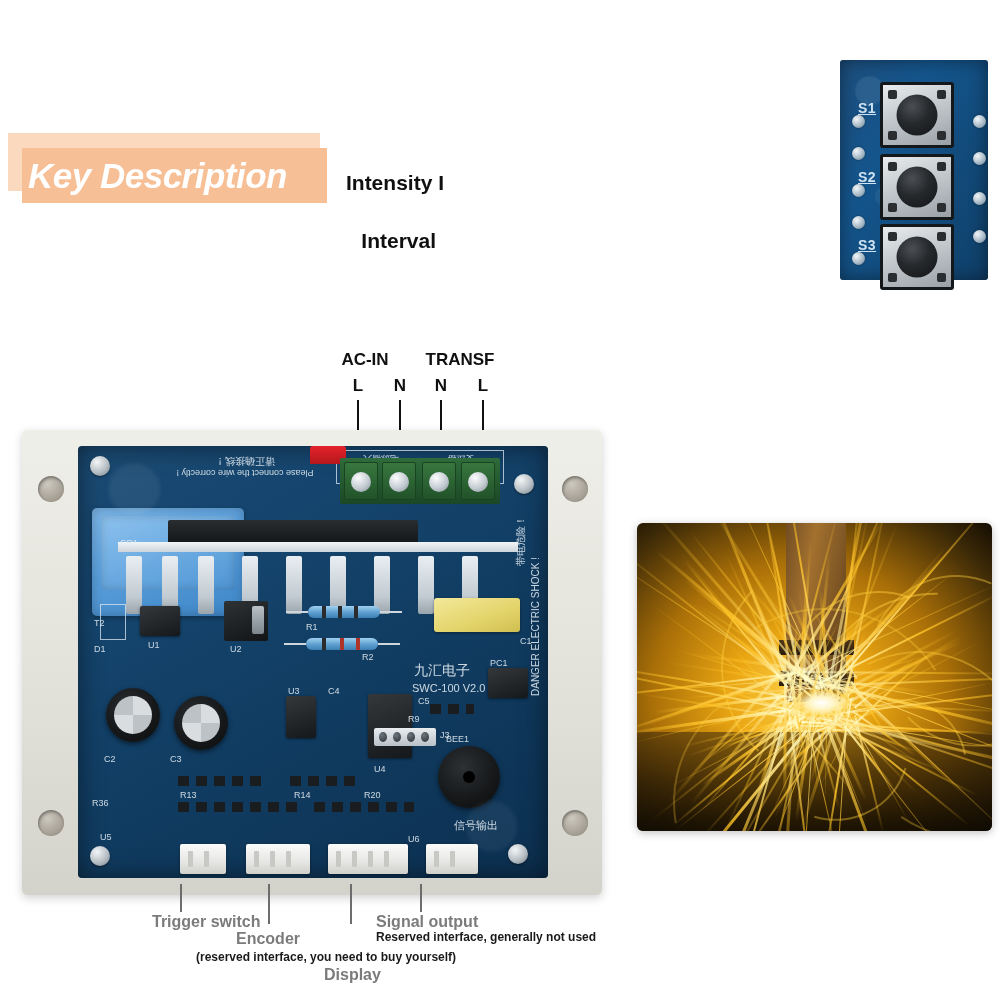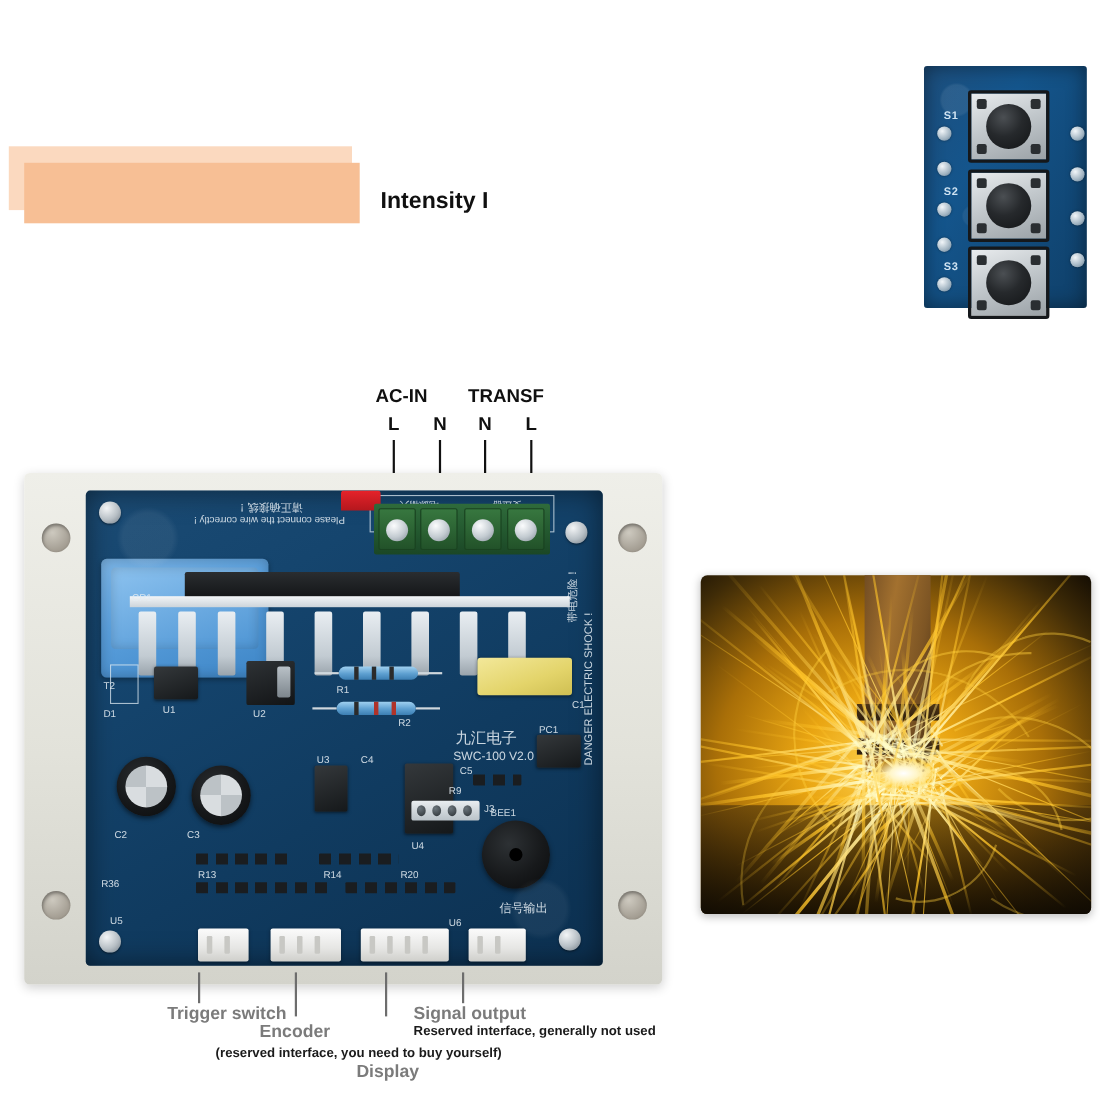--- a/index.html
+++ b/index.html
@@ -55,22 +55,22 @@
     border-radius: 3px;
     box-shadow: inset 0 0 18px rgba(0,0,0,.45);
   }
   .pcb-strip::after {
     content:""; position:absolute; left:0; top:0; width:100%; height:100%;
     background:
       radial-gradient(circle at 20% 14%, rgba(255,255,255,.08) 0 6%, transparent 7%),
       radial-gradient(circle at 30% 62%, rgba(255,255,255,.06) 0 5%, transparent 6%);
   }
   .s-label {
-    position: absolute; color: #cfe3f2; font-size: 10px; font-weight: bold;
-    font-family: "Liberation Sans", sans-serif; letter-spacing: .5px;
+    position: absolute; color: #cfe3f2; font-size: 14px; font-weight: bold;
+    font-family: "Liberation Sans", sans-serif; letter-spacing: .5px; text-decoration: underline;
   }
   #s1-label { left: 410px; top: 48px; }
   #s2-label { left: 410px; top: 117px; }
   #s3-label { left: 410px; top: 185px; }
 
   .pad {
     position: absolute; width: 13px; height: 13px; border-radius: 50%;
     background: radial-gradient(circle at 35% 32%, #f2f6f9, #9fb2c0 62%, #5c7287);
     box-shadow: 0 0 2px rgba(0,0,0,.5);
   }
@@ -449,22 +449,24 @@
     border-color: rgba(255,206,60,.6) transparent transparent transparent;
   }
 </style>
 </head>
 <body>
 
 <div id="root">
 
   <div class="banner-back"></div>
   <div class="banner-front"></div>
+  <div class="banner-text">Key Description</div>
 
   <div class="lbl-left" id="lbl-intensity1">Intensity I</div>
+  <div class="lbl-left" id="lbl-interval">Interval</div>
 
   <div class="module-wrap">
 
     <div class="pcb-strip"></div>
 
     <div class="pad" style="left:404px; top:63px;"></div>
     <div class="pad" style="left:404px; top:95px;"></div>
     <div class="pad" style="left:404px; top:132px;"></div>
     <div class="pad" style="left:404px; top:164px;"></div>
     <div class="pad" style="left:404px; top:200px;"></div>

